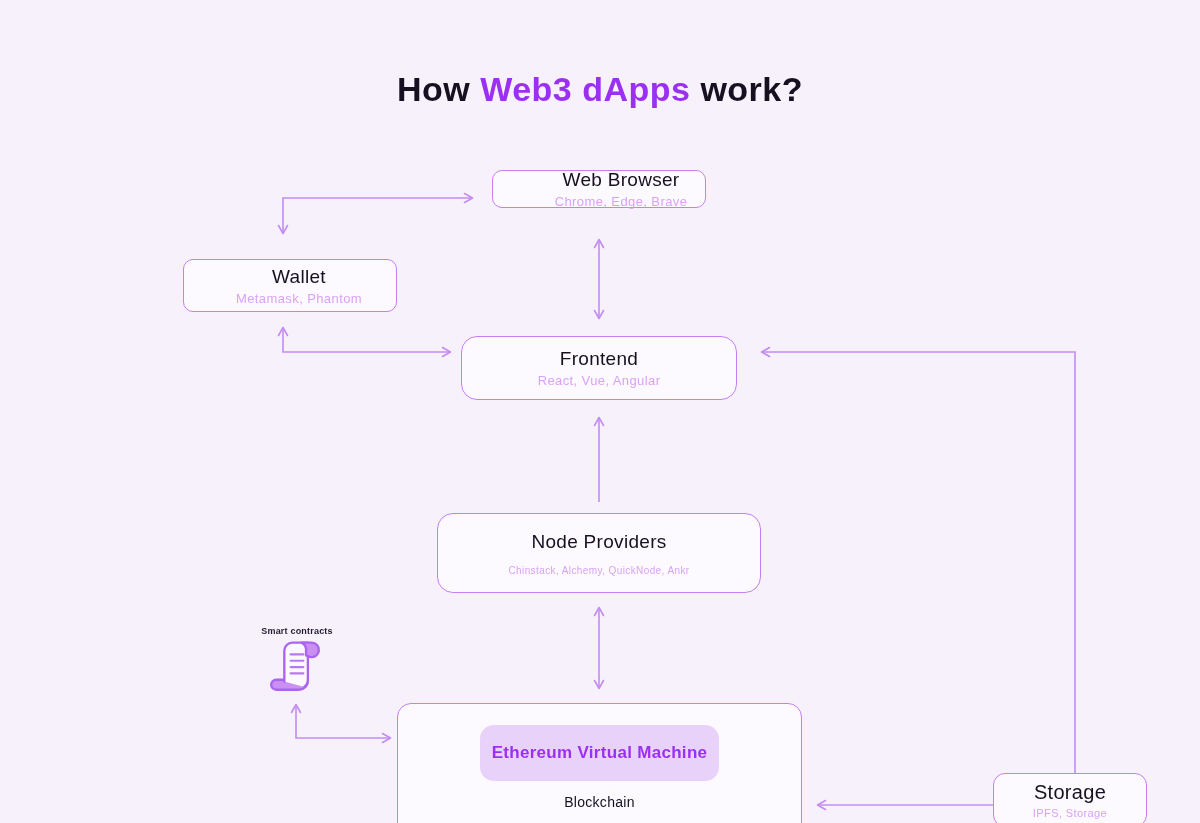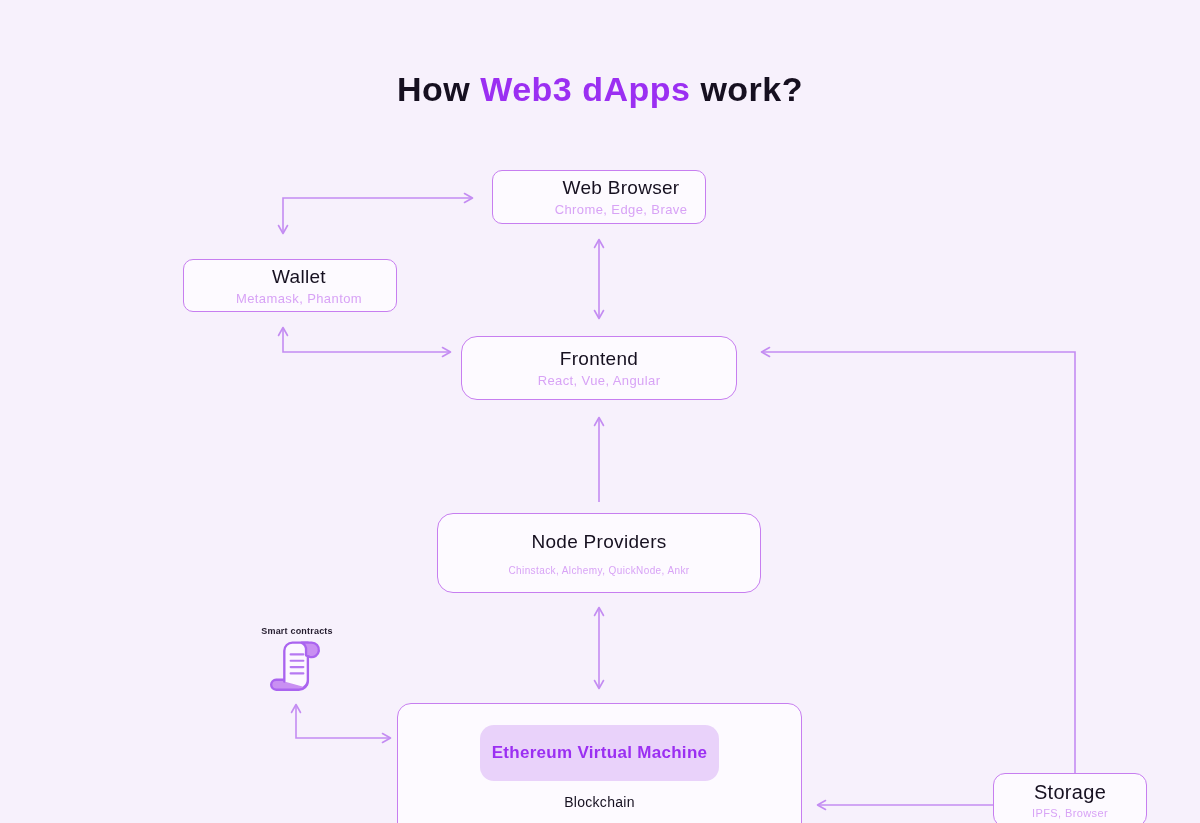--- a/index.html
+++ b/index.html
@@ -75,21 +75,21 @@
     <path class="arrow" d="M283,193 V158 H472" marker-start="url(#chev)" marker-end="url(#chev)"></path>
     <path class="arrow" d="M283,288 V312 H450" marker-start="url(#chev)" marker-end="url(#chev)"></path>
     <path class="arrow" d="M599,200 V278" marker-start="url(#chev)" marker-end="url(#chev)"></path>
     <path class="arrow" d="M599,462 V378" marker-end="url(#chev)"></path>
     <path class="arrow" d="M599,568 V648" marker-start="url(#chev)" marker-end="url(#chev)"></path>
     <path class="arrow" d="M1075,733 V312 H762" marker-end="url(#chev)"></path>
     <path class="arrow" d="M993,765 H818" marker-end="url(#chev)"></path>
     <path class="arrow" d="M296,665 V698 H390" marker-start="url(#chev)" marker-end="url(#chev)"></path>
   </svg>
 
-  <div class="node" style="left:492px;top:130px;width:214px;height:54px;padding-left:44px;">
+  <div class="node" style="left:492px;top:130px;width:214px;height:38px;padding-left:44px;">
     <div class="node-title">Web Browser</div>
     <div class="node-sub">Chrome, Edge, Brave</div>
   </div>
 
   <div class="node" style="left:183px;top:219px;width:214px;height:53px;padding-left:18px;">
     <div class="node-title">Wallet</div>
     <div class="node-sub">Metamask, Phantom</div>
   </div>
 
   <div class="node frontend" style="left:461px;top:296px;width:276px;height:64px;">
@@ -104,21 +104,21 @@
 
   <div class="node blockchain" style="left:397px;top:663px;width:405px;height:140px;">
     <div class="evm-pill">
       <span>Ethereum Virtual Machine</span>
     </div>
     <div class="blockchain-label">Blockchain</div>
   </div>
 
   <div class="node storage" style="left:993px;top:733px;width:154px;height:54px;">
     <div class="node-title">Storage</div>
-    <div class="node-sub">IPFS, Browser</div>
+    <div class="node-sub">IPFS, Storage</div>
   </div>
 
   <div class="smart-contracts" style="left:261px;top:586px;width:72px;">
     <div class="sc-label">Smart contracts</div>
     <svg width="58" height="58" viewBox="0 0 64 64">
       <g stroke="#aa64ef" stroke-width="2.6" stroke-linecap="round" stroke-linejoin="round">
 
         <path d="M9,45 H44 v1 a10,10 0 0 1 -10,10 H9 a5.5,5.5 0 0 1 0,-11 z" fill="#c990f2"></path>
 
         <path d="M18,47 V13 a9,9 0 0 1 9,-9 h17 v41 a10,10 0 0 1 -4,8" fill="#fcf8ff"></path>

